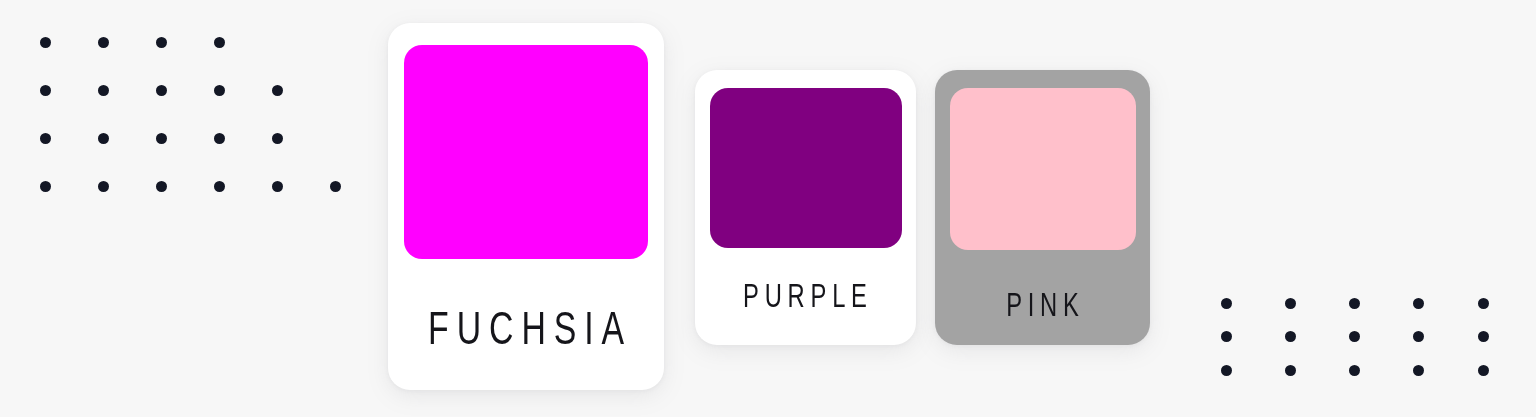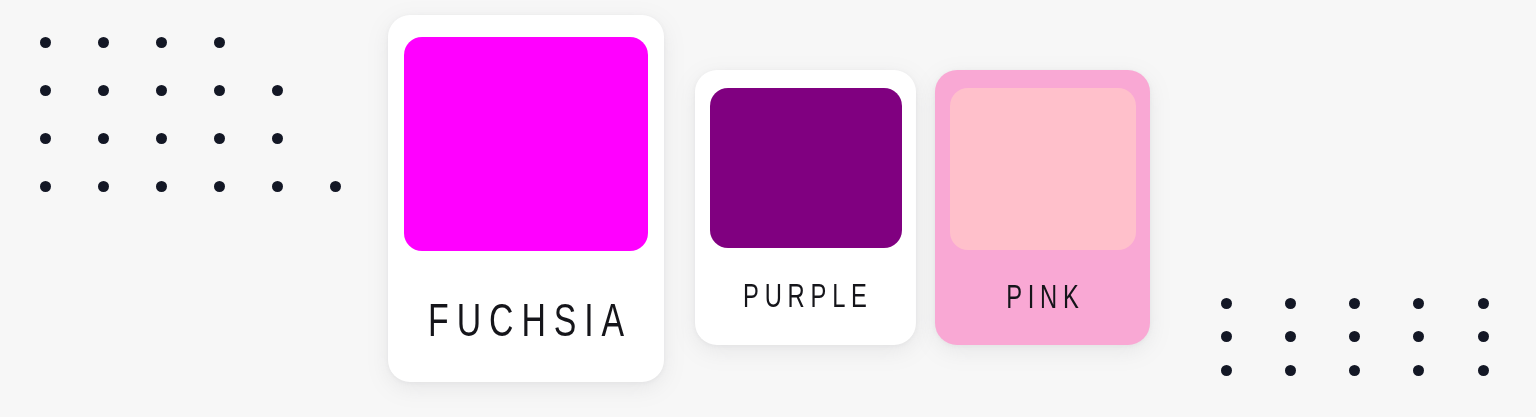--- a/index.html
+++ b/index.html
@@ -58,21 +58,21 @@
     font-weight: 400;
     transform: scaleX(0.72);
     transform-origin: center center;
     white-space: nowrap;
     line-height: 1;
   }
 
   
   #card-fuchsia {
     left: 388px;
-    top: 15px;
+    top: 23px;
     width: 276px;
     height: 367px;
     padding: 22px 22px 0 22px;
   }
   #card-fuchsia .swatch {
     width: 244px;
     height: 214px;
   }
   #card-fuchsia .card-label {
     font-size: 47px;
@@ -150,21 +150,21 @@
   <div class="card" id="card-fuchsia" style="background: rgb(255, 255, 255);">
     <div class="swatch" style="background: rgb(255, 0, 255);"></div>
     <div class="card-label">FUCHSIA</div>
   </div>
 
   <div class="card" id="card-purple" style="background: rgb(255, 255, 255);">
     <div class="swatch" style="background: rgb(128, 0, 128);"></div>
     <div class="card-label">PURPLE</div>
   </div>
 
-  <div class="card" id="card-pink" style="background: #f9a8d4;">
+  <div class="card" id="card-pink" style="background: #a3a3a3; gap: 8px;">
     <div class="swatch" style="background: rgb(255, 192, 203);"></div>
     <div class="card-label">PINK</div>
   </div>
 
   <div class="dot-grid" id="right-dots">
       <div class="dot" style="background: rgb(19, 23, 37); width: 11px; height: 11px; left: 1221px; top: 298px;"></div>
       <div class="dot" style="background: rgb(19, 23, 37); width: 11px; height: 11px; left: 1285px; top: 298px;"></div>
       <div class="dot" style="background: rgb(19, 23, 37); width: 11px; height: 11px; left: 1349px; top: 298px;"></div>
       <div class="dot" style="background: rgb(19, 23, 37); width: 11px; height: 11px; left: 1413px; top: 298px;"></div>
       <div class="dot" style="background: rgb(19, 23, 37); width: 11px; height: 11px; left: 1478px; top: 298px;"></div>

